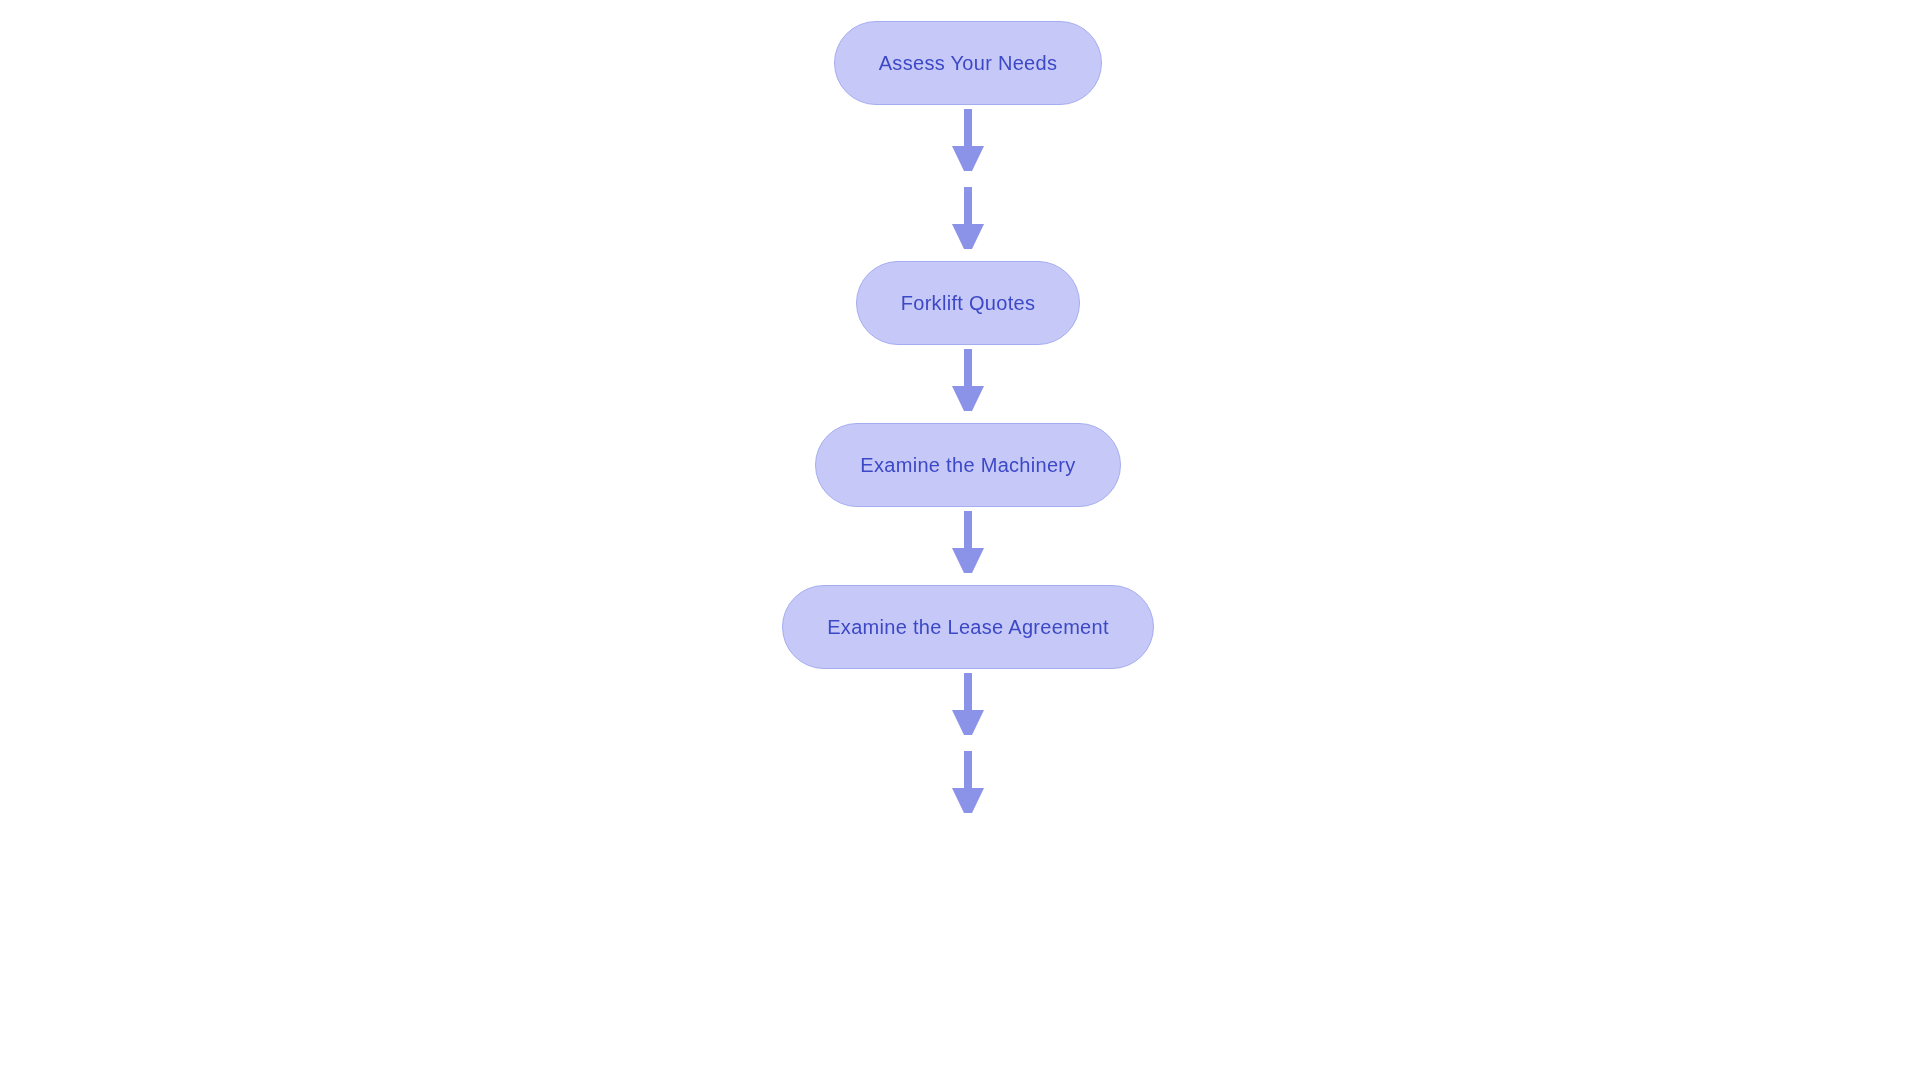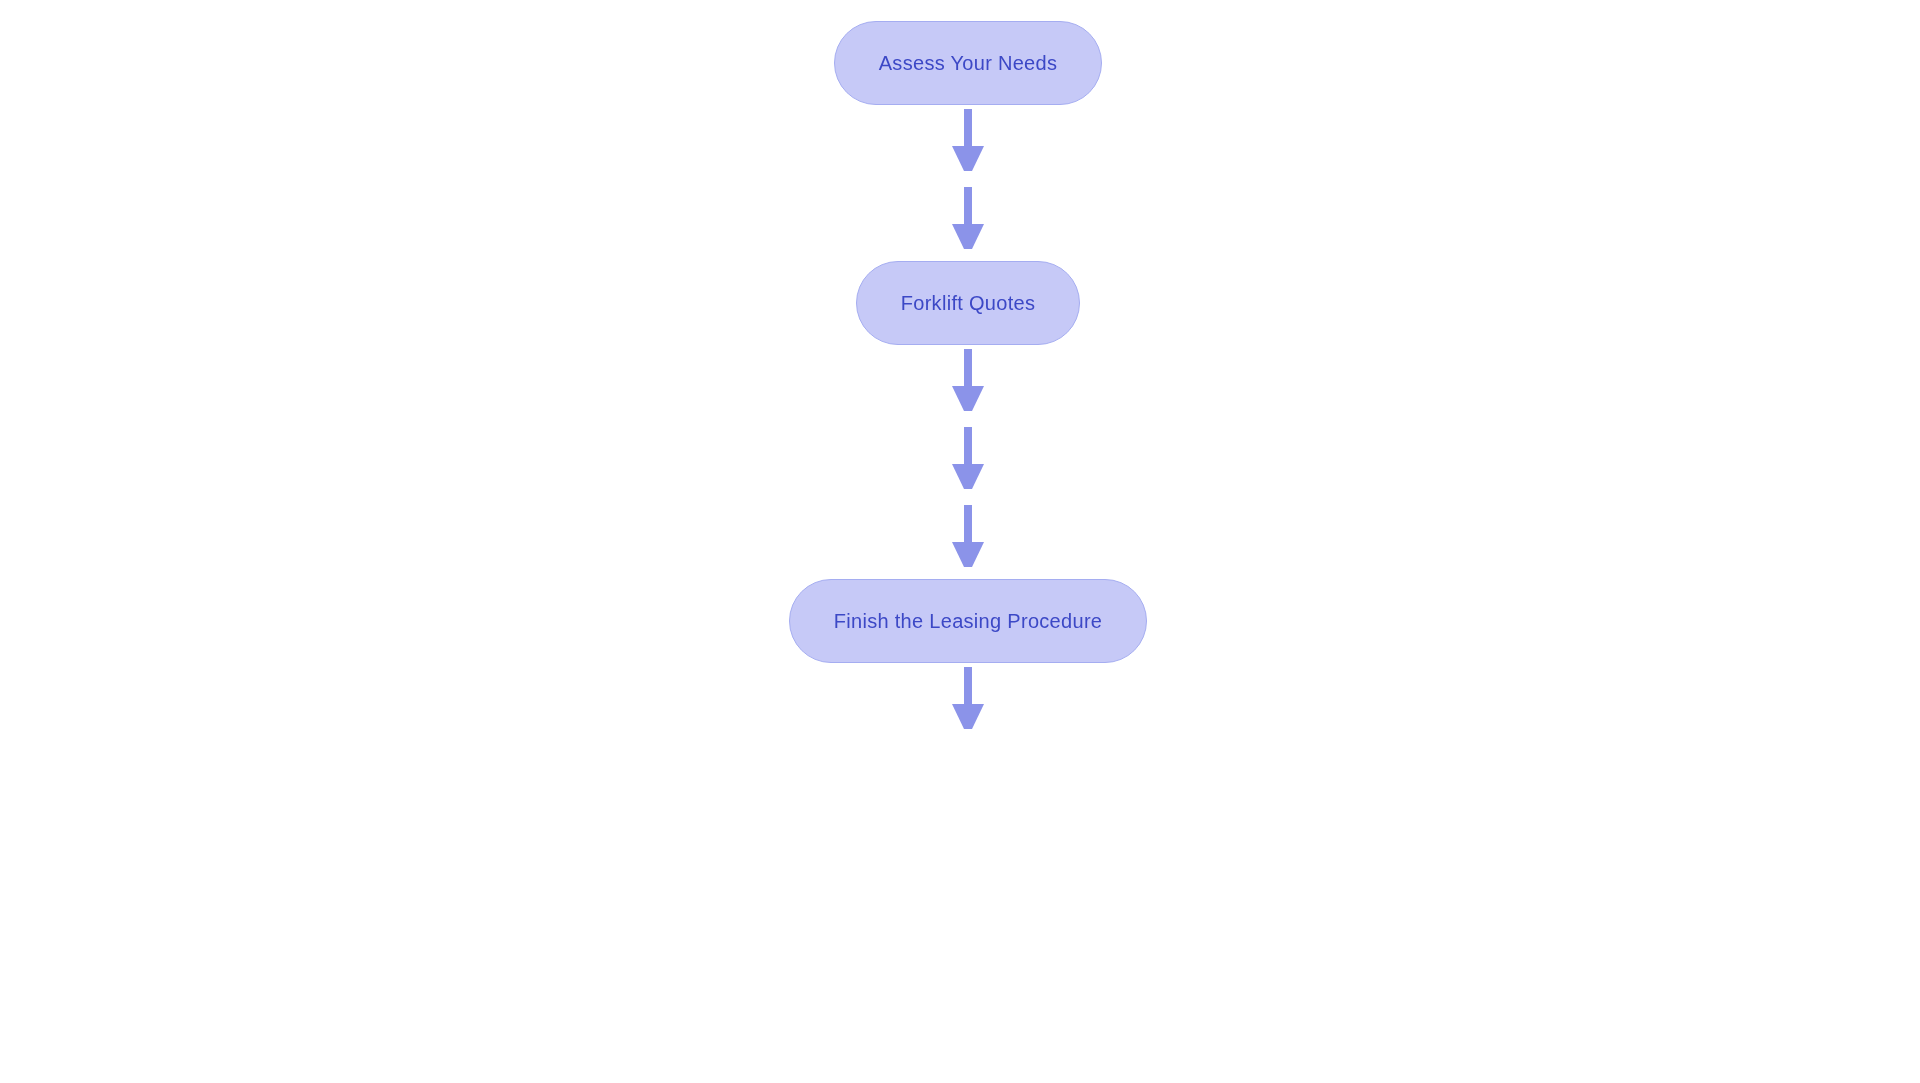--- a/index.html
+++ b/index.html
@@ -88,35 +88,38 @@
 
   <div class="flow-node">
     <span class="flow-node-label">Forklift Quotes</span>
   </div>
 
   <div class="flow-arrow">
     <div class="flow-arrow-line"></div>
     <div class="flow-arrow-head"></div>
   </div>
 
+  <div class="flow-node">
+    <span class="flow-node-label">Examine the Machinery</span>
+  </div>
+
+  <div class="flow-arrow">
+    <div class="flow-arrow-line"></div>
+    <div class="flow-arrow-head"></div>
+  </div>
+
+  <div class="flow-node">
+    <span class="flow-node-label">Examine the Lease Agreement</span>
+  </div>
 
   <div class="flow-arrow">
     <div class="flow-arrow-line"></div>
     <div class="flow-arrow-head"></div>
   </div>
 
 
   <div class="flow-arrow">
     <div class="flow-arrow-line"></div>
     <div class="flow-arrow-head"></div>
   </div>
 
-  <div class="flow-node">
-    <span class="flow-node-label">Finish the Leasing Procedure</span>
-  </div>
-
-  <div class="flow-arrow">
-    <div class="flow-arrow-line"></div>
-    <div class="flow-arrow-head"></div>
-  </div>
-
 
 </div>
 
 </body></html>

